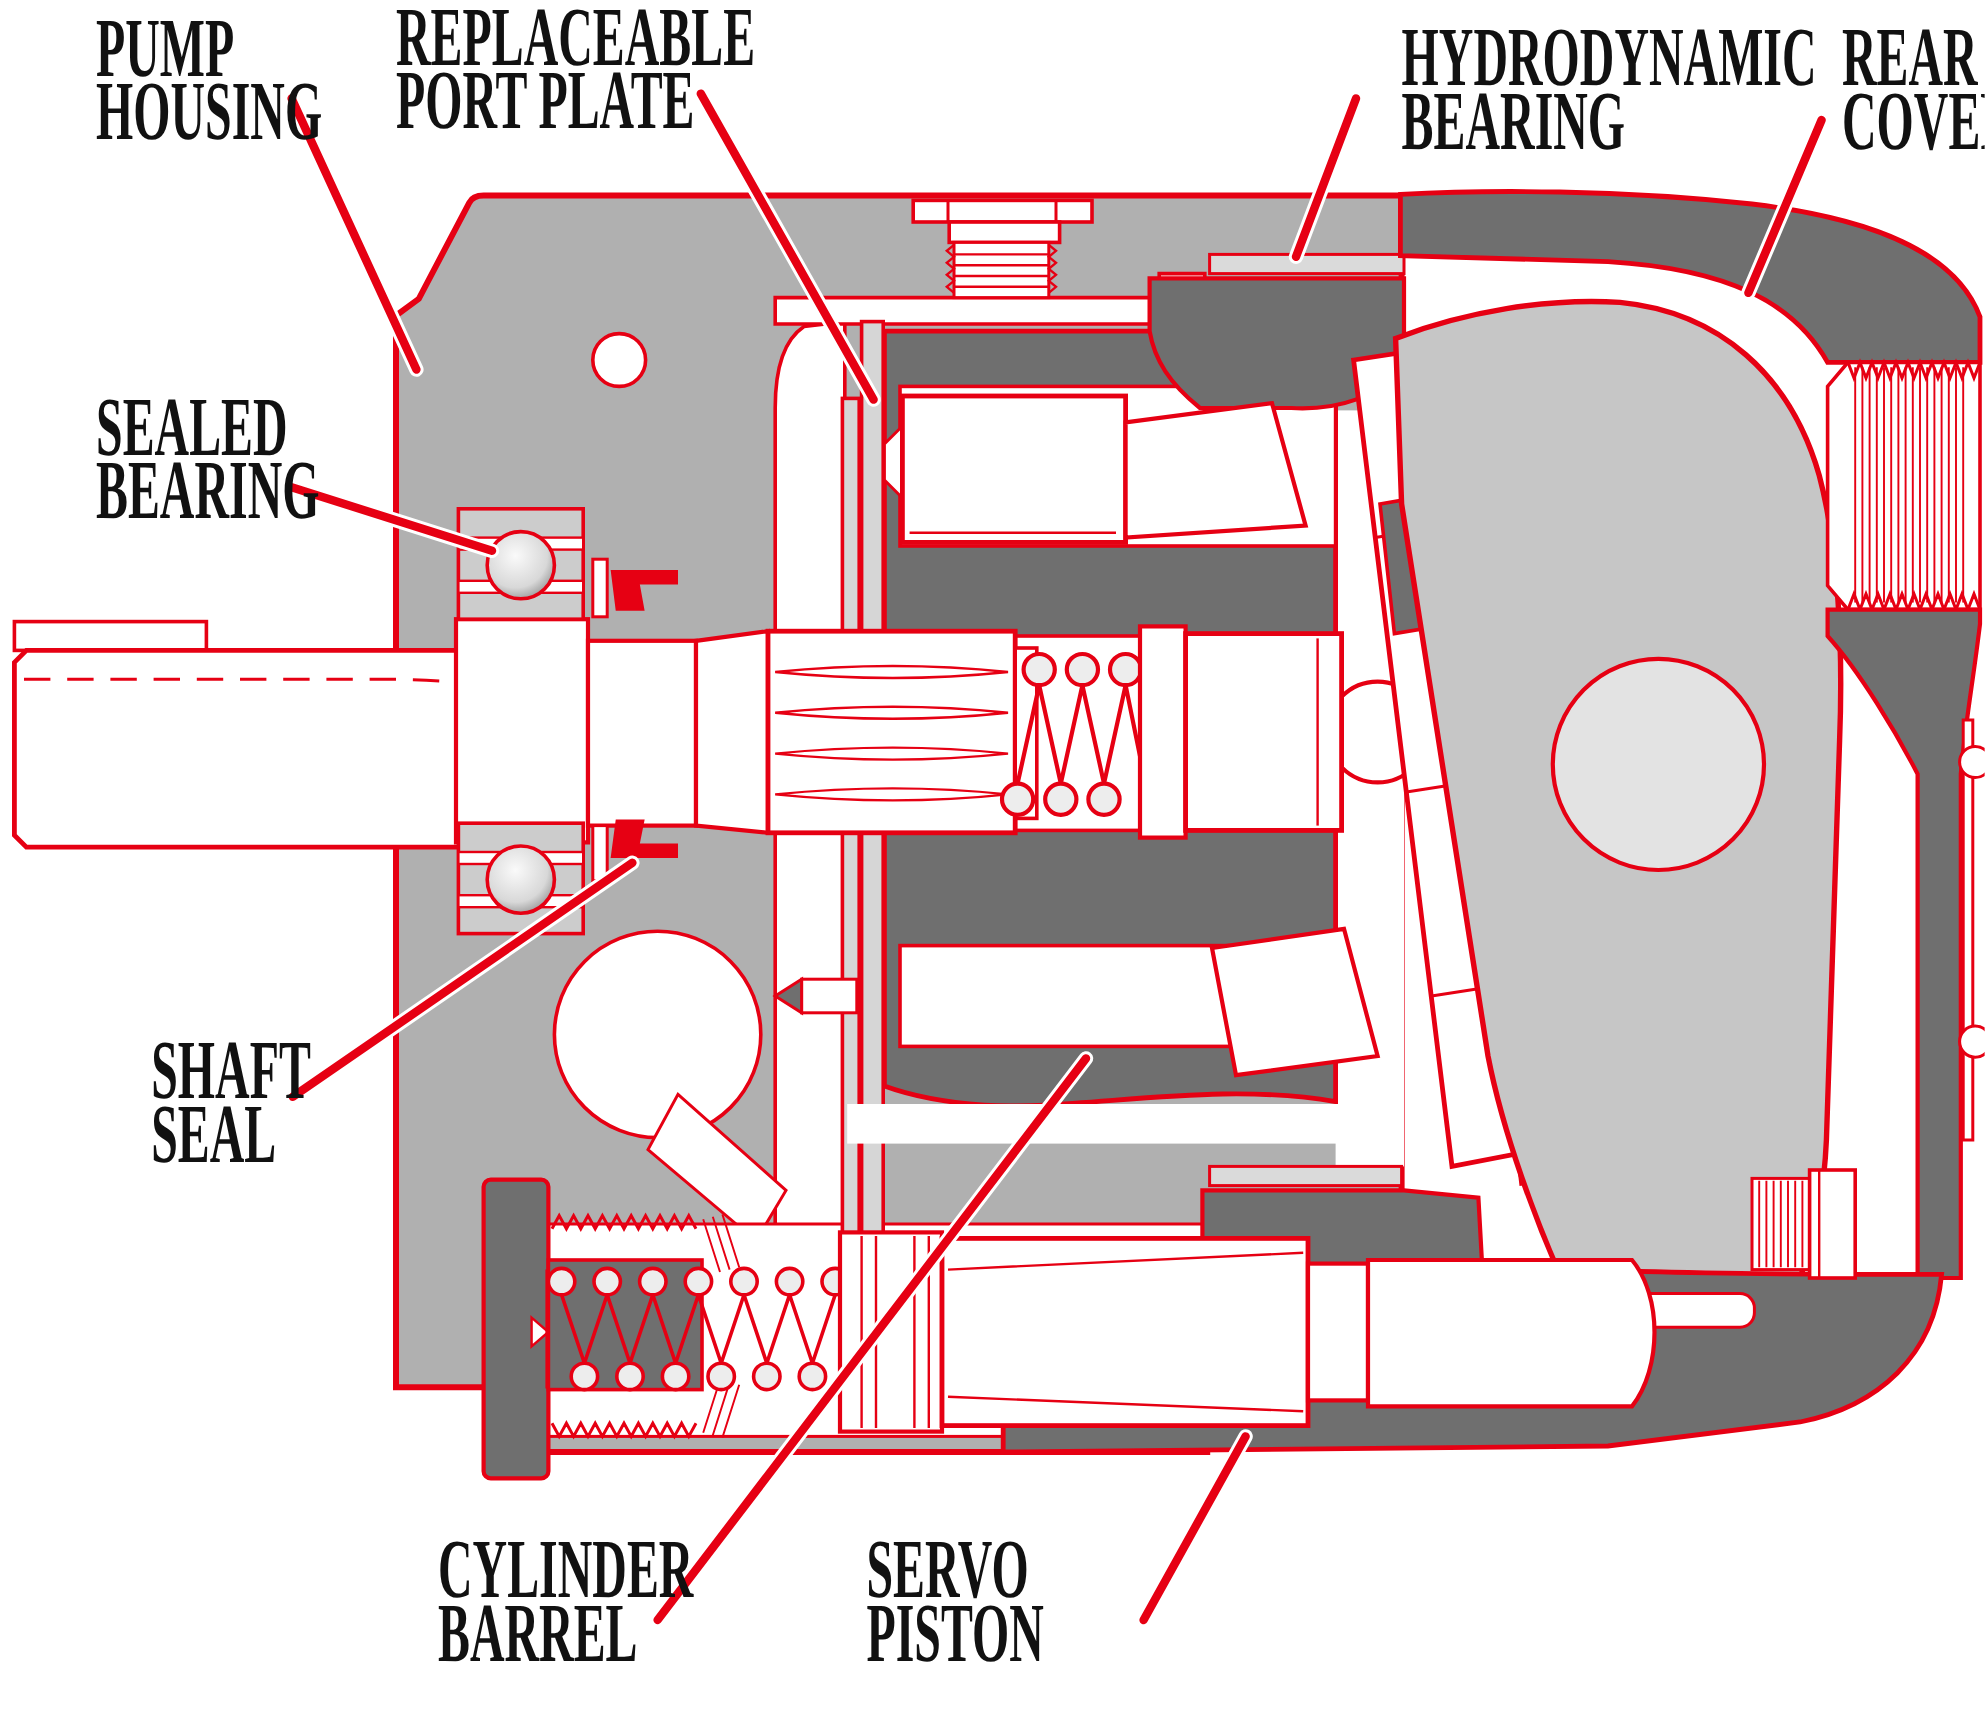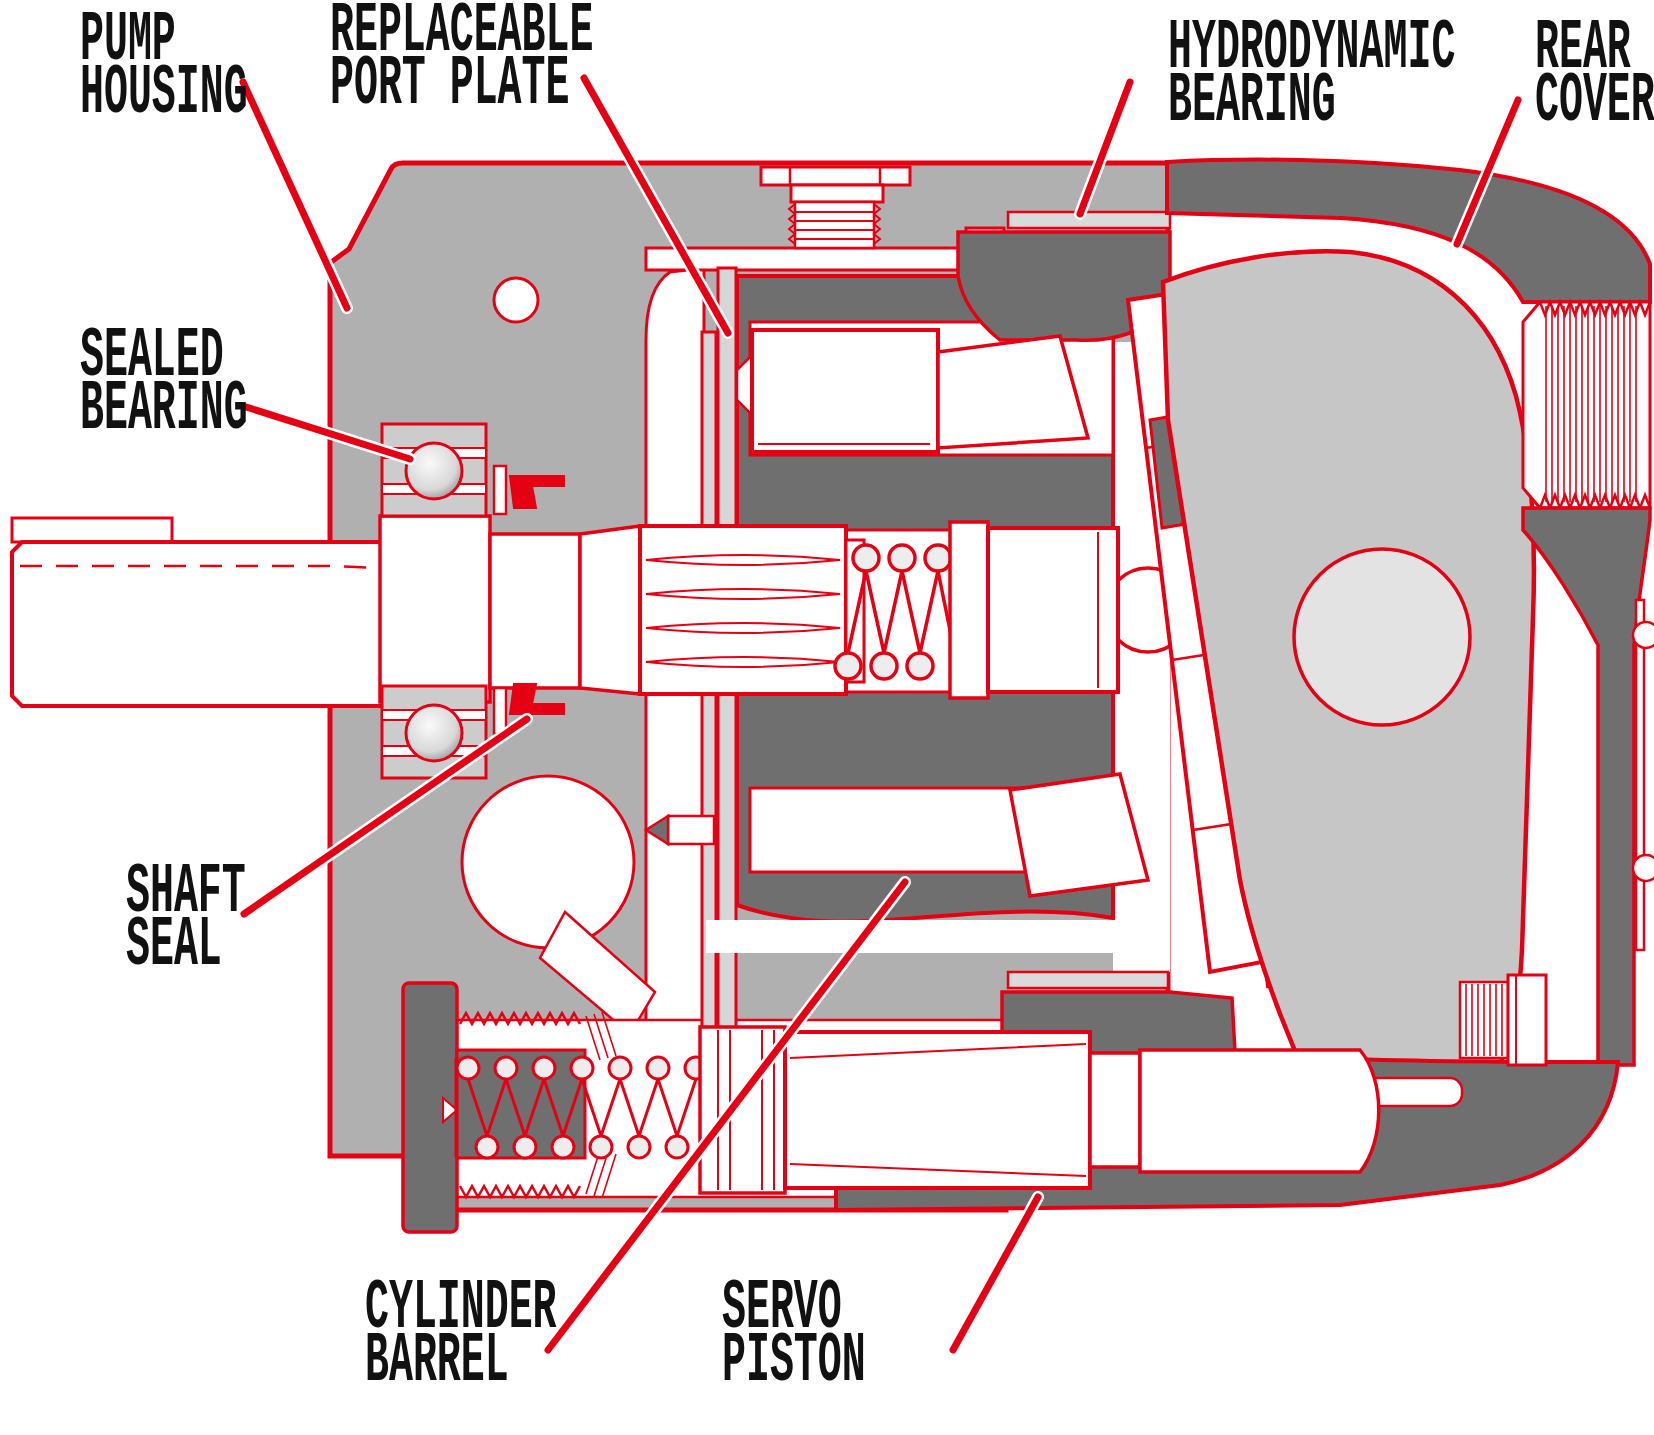--- a/index.html
+++ b/index.html
@@ -1,17 +1,17 @@
 <!DOCTYPE html>
 <html><head>
 <meta charset="utf-8">
 <style>
   html,body{margin:0;padding:0;background:#ffffff;}
   #stage{position:relative;width:1654px;height:1435px;background:#fff;overflow:hidden;
-         font-family:Liberation Mono, monospace;}
+         font-family:Liberation Serif, serif;}
   #drawing{position:absolute;left:0;top:0;}
   .lbl{position:absolute;color:#111;font-weight:800;font-size:70px;line-height:.76;
        letter-spacing:0px;transform:scaleX(.57);transform-origin:top left;white-space:nowrap;}
   .lbl div{display:block;}
 </style>
 </head>
 <body>
 
 <div id="stage">
 

